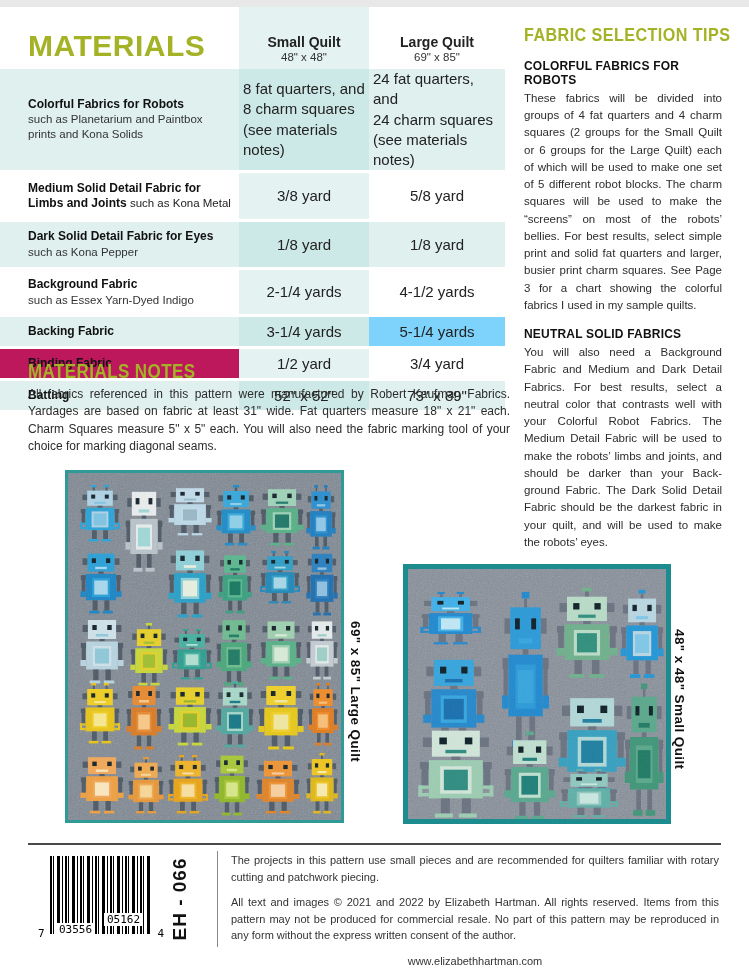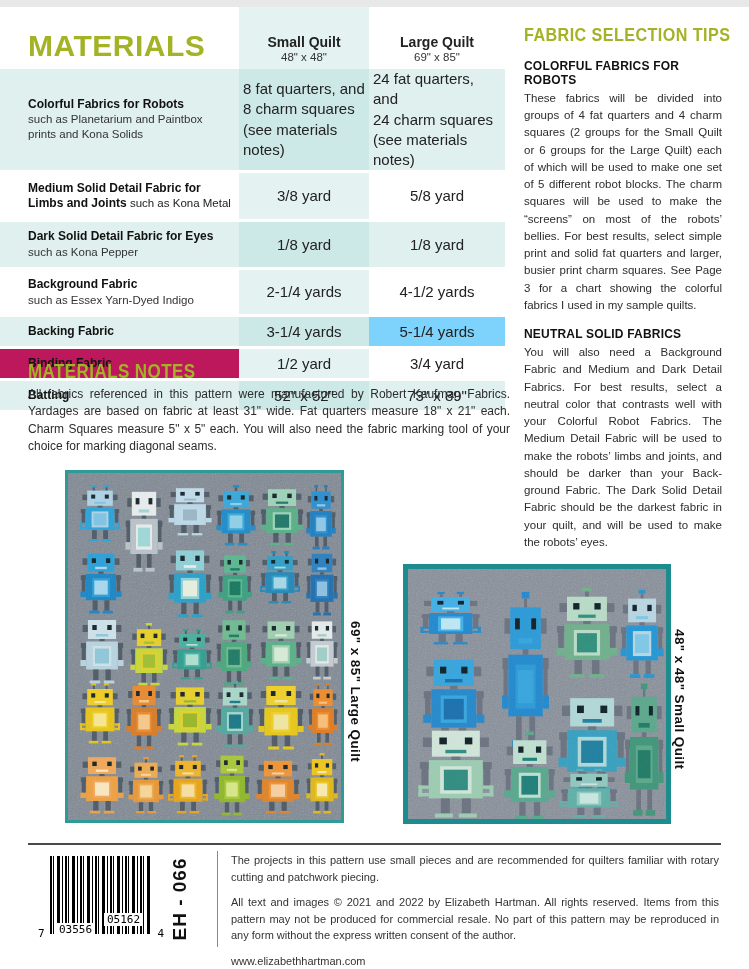--- a/index.html
+++ b/index.html
@@ -57,21 +57,21 @@
   .bc-left{left:-4px;} .bc-right{right:-6px;}
   .bc-g1{left:14px;background:#fff;padding:0 3px;bottom:6px;}
   .bc-g2{left:62px;background:#fff;padding:0 3px;bottom:16px;}
   .item-code{position:absolute;left:158px;top:849px;width:44px;height:86px;
              display:flex;align-items:center;justify-content:center;}
   .item-code span{transform:rotate(-90deg);white-space:nowrap;font-size:19px;font-weight:600;
                   letter-spacing:1px;color:#111;}
   .footer-divider{position:absolute;left:217px;top:844px;width:1px;height:96px;background:#888;}
   .footer-text{position:absolute;left:231px;top:845px;width:488px;}
   .footer-text p{margin:0 0 9px 0;font-size:11px;line-height:1.5;color:#333;text-align:justify;}
-  .footer-text p.web{font-size:11px;margin-top:2px;text-align:left;}
+  .footer-text p.web{font-size:11px;margin-top:2px;text-align:center;}
 </style>
 </head>
 <body>
 
 <div class="page">
 
   <div class="mat-table">
     <div class="mat-header">
       <div class="mat-title-cell">
         <span class="green-head mat-title">MATERIALS</span>

